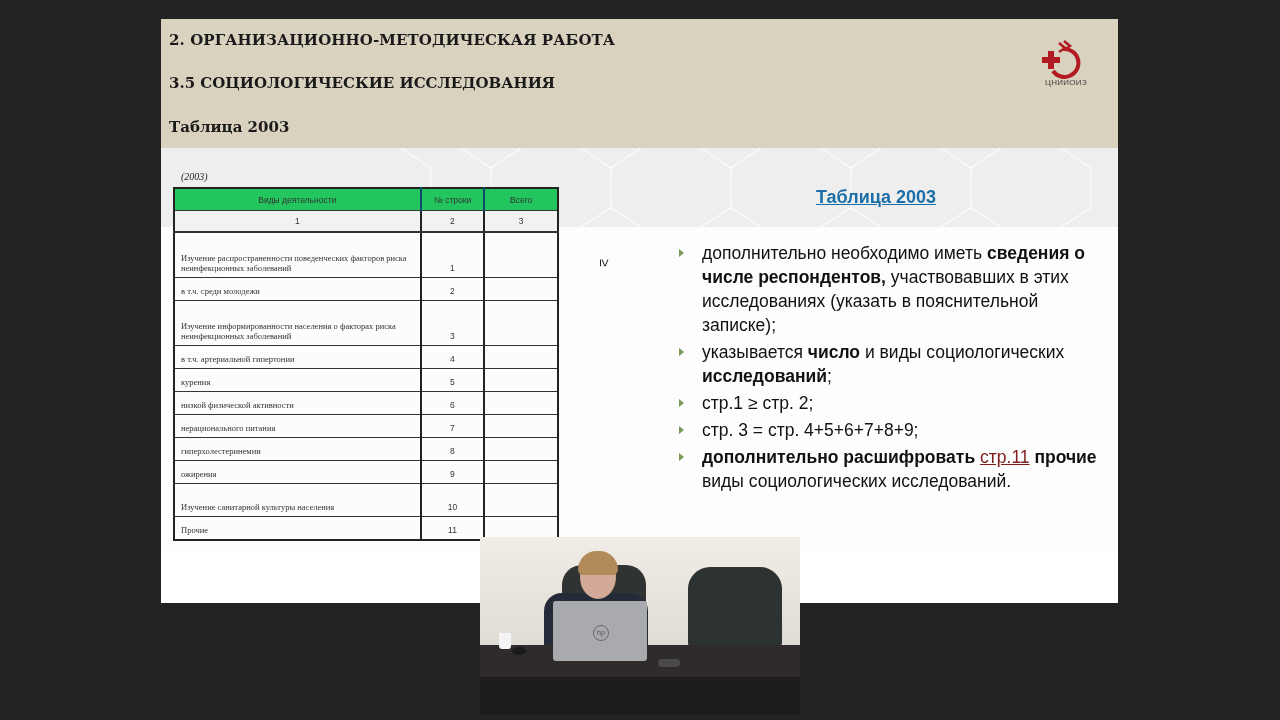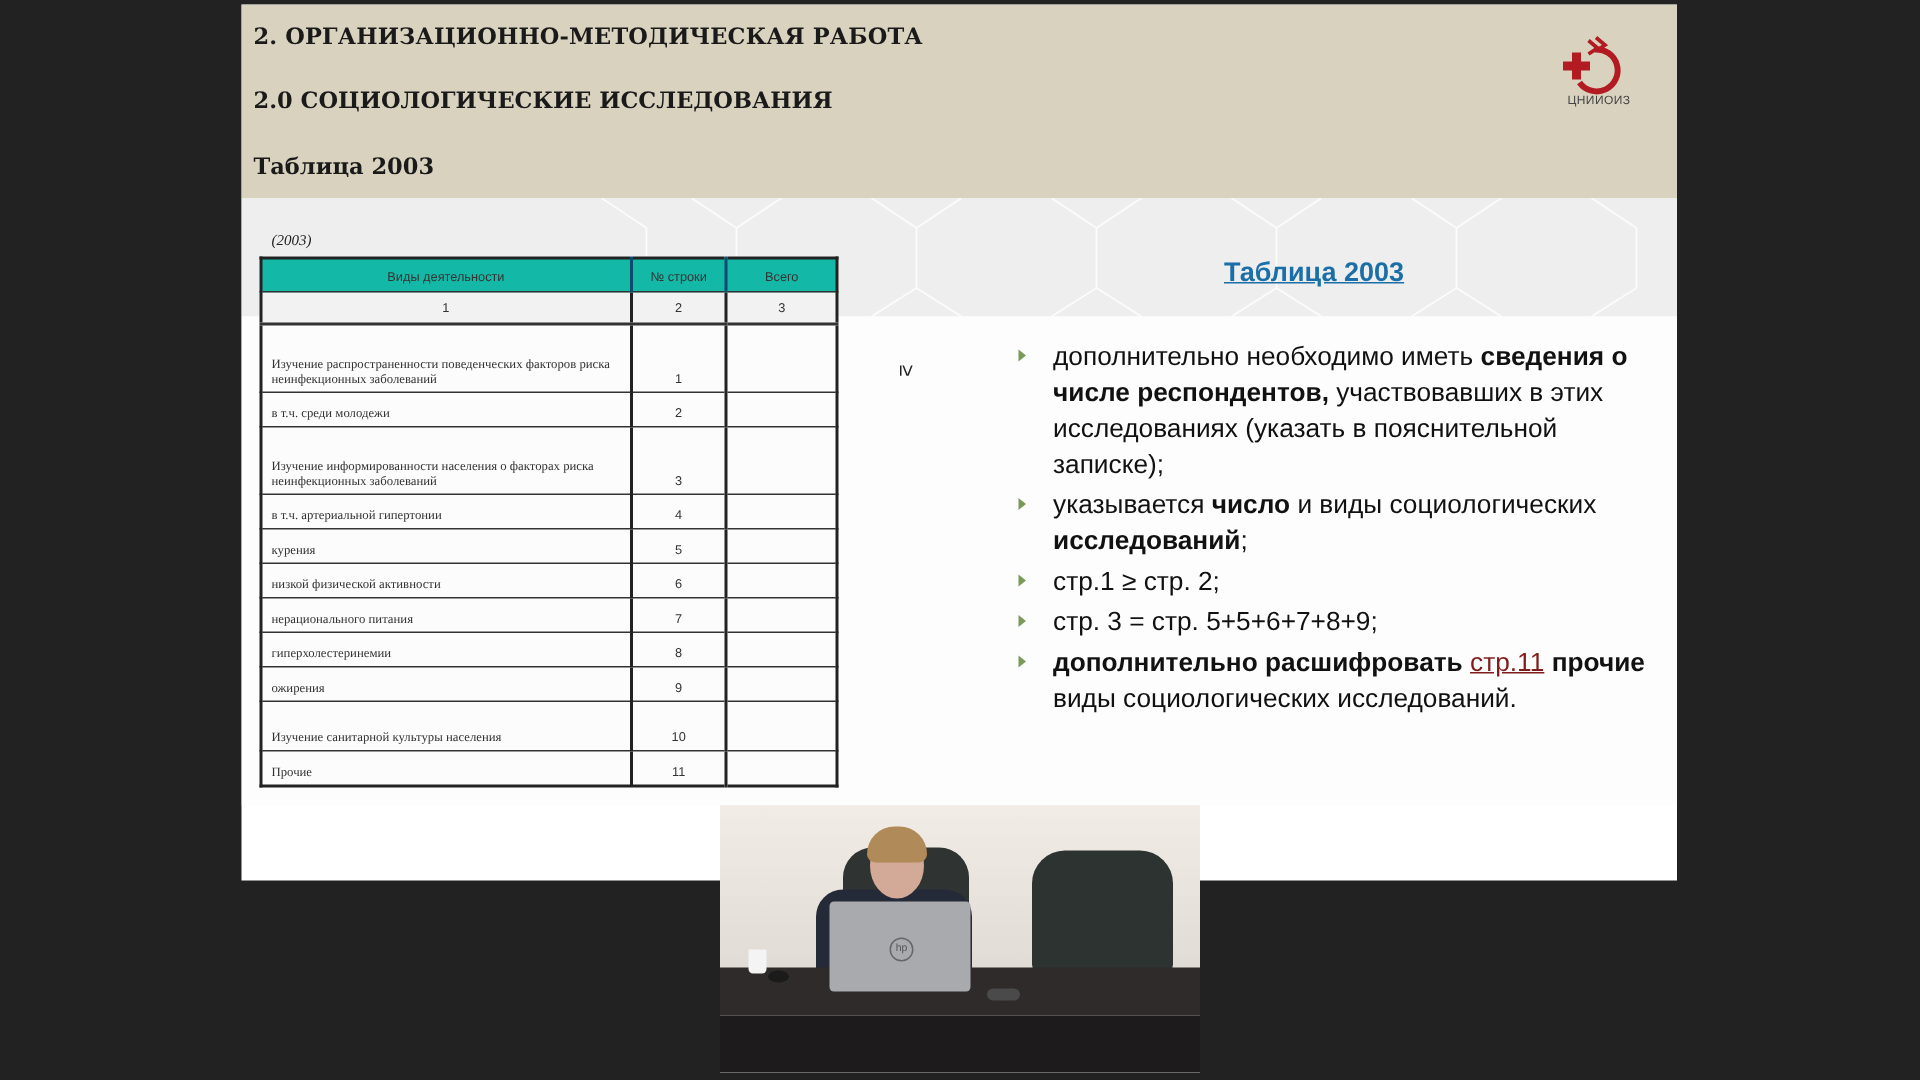--- a/index.html
+++ b/index.html
@@ -2,21 +2,21 @@
 <html><head>
   <meta charset="utf-8">
   <style>
     html, body { margin: 0; padding: 0; }
     body {
       width: 1280px; height: 720px; overflow: hidden;
       background: #222222; position: relative;
       font-family: "Liberation Sans", sans-serif;
     }
     .slide {
-      position: absolute; left: 161px; top: 3px; width: 957px; height: 584px;
+      position: absolute; left: 161px; top: 19px; width: 957px; height: 584px;
       background: #ffffff; overflow: hidden;
     }
     .slide-header {
       position: absolute; left: 0; top: 0; width: 957px; height: 129px;
       background: #d9d2bf;
     }
     .h1, .h2, .h3 {
       position: absolute; left: 8px; color: #1a1a1a; font-weight: bold;
       font-family: "DejaVu Serif", serif; white-space: nowrap;
     }
@@ -43,21 +43,21 @@
       font-family: "Liberation Serif", serif; color: #222; font-style: italic;
     }
     table.form {
       position: absolute; left: 12px; top: 168px; width: 386px;
       border-collapse: collapse; font-size: 8.5px; color: #333;
       background: #fcfcfc;
     }
     table.form td, table.form th {
       border: 1px solid #333; padding: 0 6px; font-weight: normal; vertical-align: bottom;
     }
-    table.form th { height: 21px; vertical-align: middle; background: #14b8a6; }
+    table.form th { height: 21px; vertical-align: middle; background: #22c55e; }
     table.form tr.num td { height: 20px; vertical-align: middle; text-align: center; background: #f2f2f2; border-bottom: 2px solid #333; }
     table.form td.c1 { width: 234px; text-align: left; padding-bottom: 4px; font-family: Liberation Serif, serif; }
     table.form td.c2 { width: 50px; text-align: center; padding-bottom: 4px; border-left: 2px solid #222; }
     table.form td.c3 { width: 60px; border-left: 2px solid #222; }
     table.form th.c2, table.form th.c3 { border-left: 2px solid #0c4a6e; }
     table.form tr.tall td { height: 40px; }
     table.form tr.mid td { height: 28px; }
     table.form tr.norm td { height: 18px; }
     table.form { border: 2px solid #222; }
     .right-title {
@@ -97,21 +97,21 @@
     .cup { position: absolute; left: 19px; top: 96px; width: 12px; height: 16px; background: #f4f4f4; border-radius: 0 0 3px 3px; }
     .mouse { position: absolute; left: 32px; top: 110px; width: 14px; height: 8px; background: #1b1b1b; border-radius: 50%; }
     .device { position: absolute; left: 178px; top: 122px; width: 22px; height: 8px; background: #4a4a4a; border-radius: 4px; }
   </style>
 </head>
 <body>
 
 <div class="slide">
   <div class="slide-header">
     <div class="h1">2. ОРГАНИЗАЦИОННО-МЕТОДИЧЕСКАЯ РАБОТА</div>
-    <div class="h2">2.0 СОЦИОЛОГИЧЕСКИЕ ИССЛЕДОВАНИЯ</div>
+    <div class="h2">3.5 СОЦИОЛОГИЧЕСКИЕ ИССЛЕДОВАНИЯ</div>
     <div class="h3">Таблица 2003</div>
     <svg class="logo" viewBox="0 0 56 56">
       <path d="M24 14 A14 14 0 1 1 14 36" fill="none" stroke="#b31b23" stroke-width="4"></path>
       <path d="M20 8 L26 13 L20 17" fill="none" stroke="#b31b23" stroke-width="2.5"></path>
       <path d="M25 6 L31 11 L25 15" fill="none" stroke="#b31b23" stroke-width="2.5"></path>
       <rect x="9" y="16" width="6" height="18" fill="#b31b23"></rect>
       <rect x="3" y="22" width="18" height="6" fill="#b31b23"></rect>
     </svg>
     <div class="logo-text">ЦНИИОИЗ</div>
   </div>
@@ -214,21 +214,21 @@
     <li>
       <span class="bullet"></span>
       <span>указывается </span><b>число</b><span> и виды социологических </span><b>исследований</b><span>;</span>
     </li>
     <li>
       <span class="bullet"></span>
       <span>стр.1 ≥ стр. 2;</span>
     </li>
     <li>
       <span class="bullet"></span>
-      <span>стр. 3 = стр. 5+5+6+7+8+9;</span>
+      <span>стр. 3 = стр. 4+5+6+7+8+9;</span>
     </li>
     <li>
       <span class="bullet"></span>
       <b>дополнительно расшифровать</b><span> </span><a>стр.11</a><span> </span><b>прочие</b><span> виды социологических исследований.</span>
     </li>
   </ul>
 </div>
 
 <div class="video">
   <div class="wall"></div>

